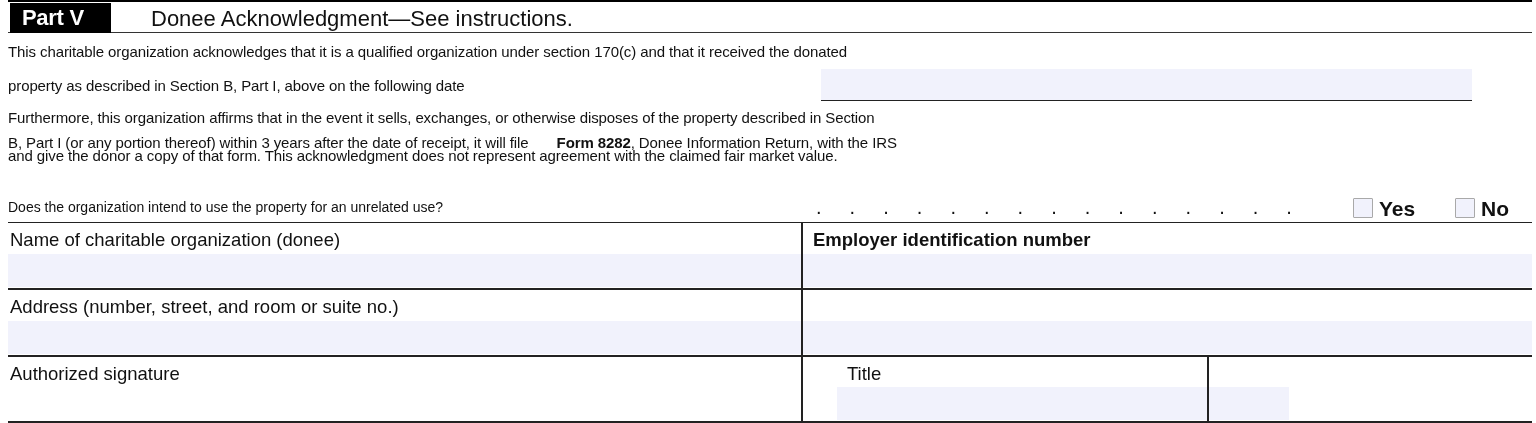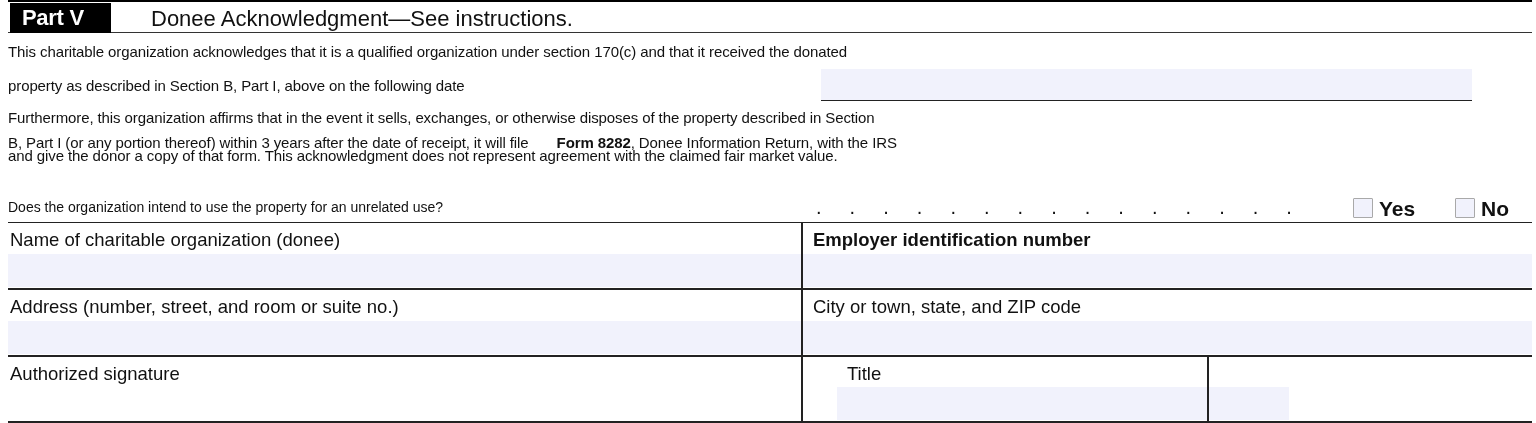--- a/index.html
+++ b/index.html
@@ -80,21 +80,20 @@
     <div class="cell-label bold" style="left:10px;text-align:center;">Employer identification number</div>
     <input class="cell-input" type="text" value="" style="">
   </div>
   <div class="hline" style="top:288px;"></div>
 
   <div class="cell" style="left:0; top:290px; width:793px; height:65px;">
     <div class="cell-label">Address (number, street, and room or suite no.)</div>
     <input class="cell-input" type="text" value="" style="">
   </div>
   <div class="cell" style="left:795px; top:290px; width:729px; height:65px;">
-    <div class="cell-label" style="left:10px;">City or town, state, and ZIP code</div>
     <input class="cell-input" type="text" value="" style="">
   </div>
   <div class="hline" style="top:355px;"></div>
 
   <div class="cell" style="left:0; top:357px; width:793px; height:64px;">
     <div class="cell-label">Authorized signature</div>
     <input class="cell-input white" type="text" value="" style="">
   </div>
   <div class="cell" style="left:829px; top:357px; width:452px; height:64px;">
     <div class="cell-label" style="left:10px;">Title</div>

